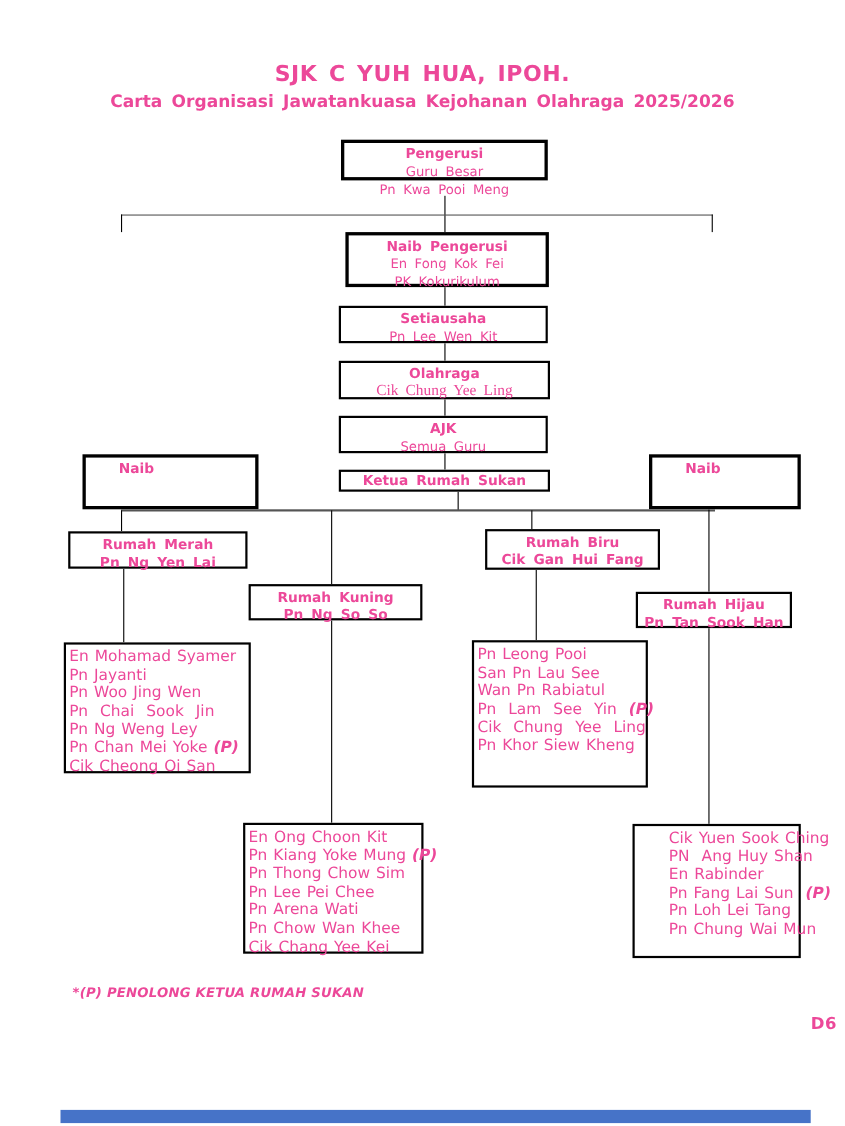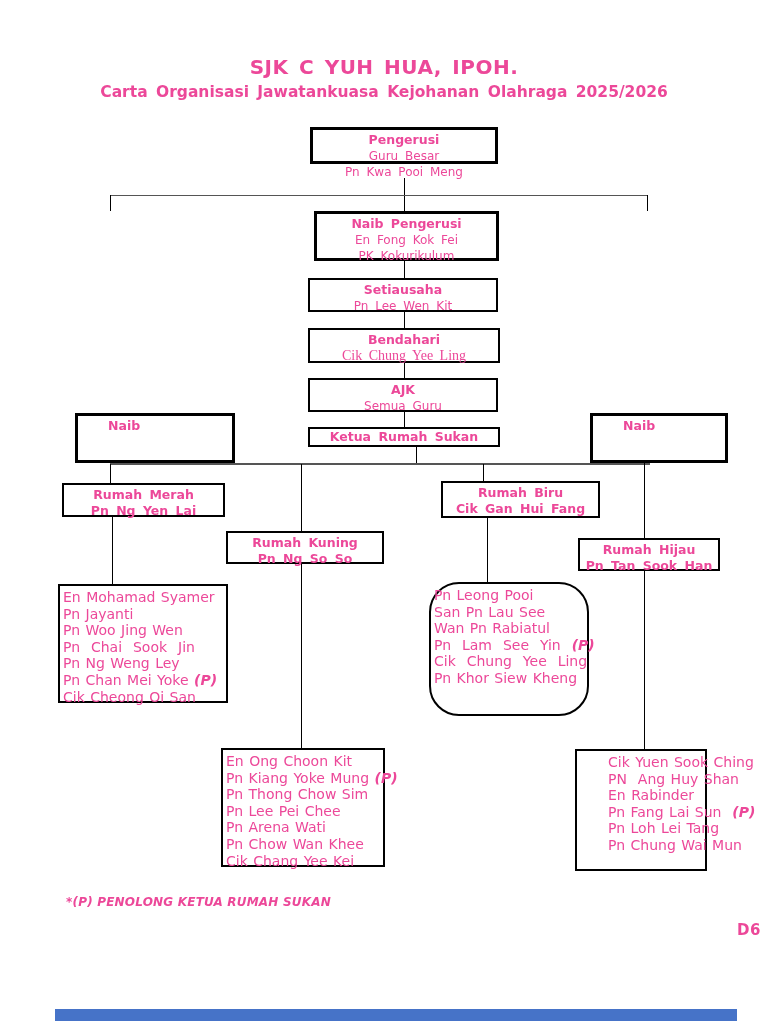--- a/index.html
+++ b/index.html
@@ -80,21 +80,21 @@
     <div>En Fong Kok Fei</div>
     <div>PK Kokurikulum</div>
   </div>
 
   <div class="node" style="left:308px;top:278px;width:190px;height:34px;">
     <div class="hd">Setiausaha</div>
     <div>Pn Lee Wen Kit</div>
   </div>
 
   <div class="node" style="left:308px;top:328px;width:192px;height:35px;">
-    <div class="hd">Bendahari</div>
+    <div class="hd">Olahraga</div>
     <div class="serif">Cik Chung Yee Ling</div>
   </div>
 
   <div class="node" style="left:308px;top:378px;width:190px;height:34px;">
     <div class="hd">AJK</div>
     <div>Semua Guru</div>
   </div>
 
   <div class="node" style="left:308px;top:427px;width:192px;height:20px;padding-top:0;">
     <div class="hd">Ketua Rumah Sukan</div>
@@ -118,21 +118,21 @@
   <div class="node" style="left:226px;top:531px;width:158px;height:33px;">
     <div class="hd">Rumah Kuning</div>
     <div class="hd">Pn Ng So So</div>
   </div>
   <div class="node" style="left:578px;top:538px;width:142px;height:33px;">
     <div class="hd">Rumah Hijau</div>
     <div class="hd">Pn Tan Sook Han</div>
   </div>
 
   <div class="memberlist" style="left:58px;top:584px;width:170px;height:119px;"><div>En Mohamad Syamer</div><div>Pn Jayanti</div><div>Pn Woo Jing Wen</div><div>Pn  Chai  Sook  Jin</div><div>Pn Ng Weng Ley</div><div><span>Pn Chan Mei Yoke </span><span class="pmark">(P)</span></div><div>Cik Cheong Oi San</div></div>
-  <div class="memberlist" style="left:429px;top:582px;width:160px;height:134px;border-radius:30px;"><div>Pn Leong Pooi</div><div>San Pn Lau See</div><div>Wan Pn Rabiatul</div><div><span>Pn  Lam  See  Yin  </span><span class="pmark">(P)</span></div><div>Cik  Chung  Yee  Ling</div><div>Pn Khor Siew Kheng</div></div>
+  <div class="memberlist" style="left:429px;top:582px;width:160px;height:134px;"><div>Pn Leong Pooi</div><div>San Pn Lau See</div><div>Wan Pn Rabiatul</div><div><span>Pn  Lam  See  Yin  </span><span class="pmark">(P)</span></div><div>Cik  Chung  Yee  Ling</div><div>Pn Khor Siew Kheng</div></div>
   <div class="memberlist" style="left:221px;top:748px;width:164px;height:119px;"><div>En Ong Choon Kit</div><div><span>Pn Kiang Yoke Mung </span><span class="pmark">(P)</span></div><div>Pn Thong Chow Sim</div><div>Pn Lee Pei Chee</div><div>Pn Arena Wati</div><div>Pn Chow Wan Khee</div><div>Cik Chang Yee Kei</div></div>
-  <div class="memberlist" style="left:575px;top:749px;width:132px;height:122px;padding-left:31px;"><div>Cik Yuen Sook Ching</div><div>PN  Ang Huy Shan</div><div>En Rabinder</div><div><span>Pn Fang Lai Sun  </span><span class="pmark">(P)</span></div><div>Pn Loh Lei Tang</div><div>Pn Chung Wai Mun</div></div>
+  <div class="memberlist" style="left:575px;top:749px;width:153px;height:122px;padding-left:31px;"><div>Cik Yuen Sook Ching</div><div>PN  Ang Huy Shan</div><div>En Rabinder</div><div><span>Pn Fang Lai Sun  </span><span class="pmark">(P)</span></div><div>Pn Loh Lei Tang</div><div>Pn Chung Wai Mun</div></div>
 
   <div class="abs footnote">*(P) PENOLONG KETUA RUMAH SUKAN</div>
   <div class="abs pagelabel">D6</div>
   <div class="abs accentbar" style="background: rgb(70, 115, 200);"></div>
 
 </div>
 
 </body></html>

